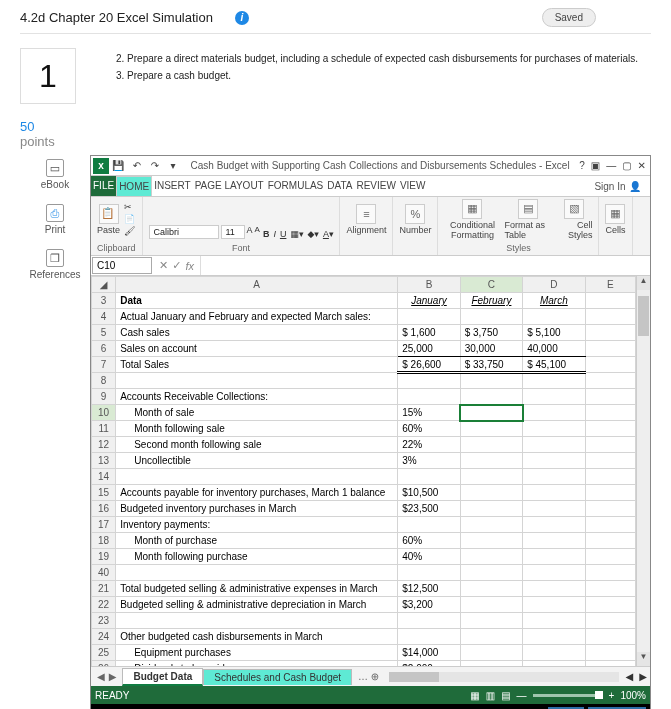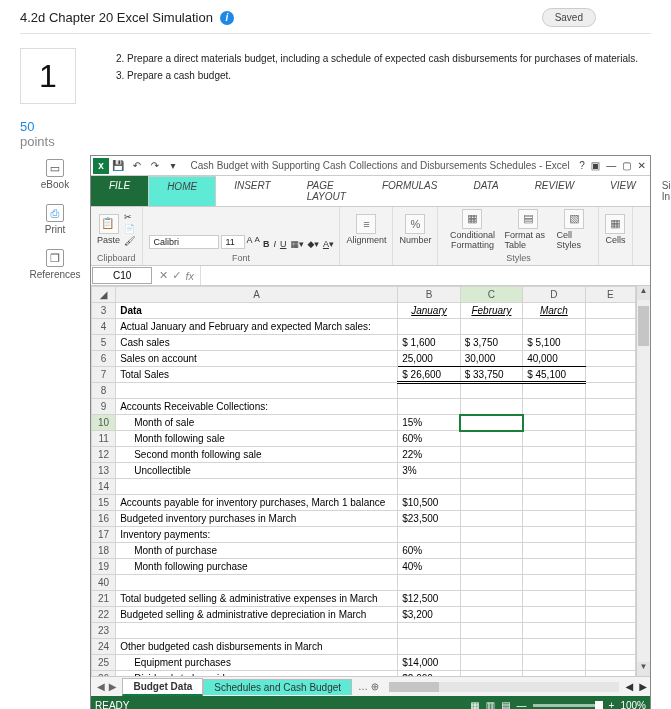--- a/index.html
+++ b/index.html
@@ -1,19 +1,19 @@
 <!DOCTYPE html>
 <html><head>
 <meta charset="utf-8">
 <style>
   * { box-sizing: border-box; margin: 0; padding: 0; }
   body { font-family: Arial, Helvetica, sans-serif; background: #fff; width: 671px; font-size: 11px; color: #333; }
   .page { padding: 8px 20px 0 20px; }
   .page-head { display: flex; align-items: center; justify-content: space-between; padding-bottom: 6px; border-bottom: 1px solid #e2e2e2; }
-  .page-title { font-size: 13px; color: #222; display: flex; align-items: center; gap: 7px; }
+  .page-title { font-size: 13px; color: #222; display: flex; align-items: center; gap: 22px; }
   .info-dot { width: 14px; height: 14px; border-radius: 50%; background: #1e88e5; color: #fff; font-size: 10px; font-style: italic; font-weight: bold; display: inline-flex; align-items: center; justify-content: center; }
   .saved-btn { background: #eee; color: #444; font-size: 10px; border-radius: 10px; padding: 3px 12px; border: 1px solid #ccc; margin-right: 55px;}
   .instruction-row { display: flex; margin-top: 14px; }
   .qnum-box { border: 1px solid #ddd; width: 56px; height: 56px; display: flex; align-items: center; justify-content: center; font-size: 32px; font-weight: 300; color: #111; margin-right: 40px; }
   .inst-list { font-size: 10px; color: #222; line-height: 1.7; margin-top: 2px; }
   .points-row { margin-top: 15px; color: #888; font-size: 13px; }
   .points-val { color: #1e88e5; }
   .workspace { display: flex; margin-top: 6px; }
   .tool-col { width: 70px; padding-top: 4px; }
   .tool-item { display: flex; flex-direction: column; align-items: center; gap: 2px; color: #555; font-size: 10px; margin-bottom: 14px; }
@@ -21,35 +21,35 @@
   .excel-shell { flex: 1; border: 1px solid #888; width: 560px; }
   
   .xl-titlebar { height: 20px; background: #fff; display: flex; align-items: center; font-size: 10px; color: #444; border-bottom: 1px solid #ccc; }
   .xl-titlebar .qat { display: flex; gap: 2px; padding-left: 2px; }
   .xl-titlebar .qat span { width: 16px; height: 16px; display: inline-flex; align-items: center; justify-content: center; border: 1px solid transparent; }
   .xl-badge { width: 16px; height: 16px; background: #107c41; color: #fff; font-weight: bold; font-size: 10px; display: inline-flex; align-items: center; justify-content: center; }
   .xl-title { flex: 1; text-align: center; color: #555; }
   .xl-winbtns { display: flex; gap: 6px; padding-right: 4px; color:#444; }
   
   .ribbon-tabs { display: flex; background: #fff; font-size: 10px; }
-  .rtab { padding: 4px 18px; color: #444; text-transform: uppercase; font-style: italic; }
+  .rtab { padding: 4px 2px; color: #444; text-transform: uppercase; }
   .rtab.file { background: #1e6b3a; color: #fff; }
   .rtab.active { border: 1px solid #ccc; border-bottom: none; background: #5eead4; }
   .signin { margin-left: auto; padding: 4px 8px; color: #555; display: flex; align-items: center; gap: 4px; }
   
   .ribbon-body { background: #f3f3f3; border-top: 1px solid #ccc; border-bottom: 1px solid #ccc; display: flex; font-size: 9px; height: 60px; }
   .rgroup { border-right: 1px solid #ddd; padding: 2px 6px; display: flex; flex-direction: column; justify-content: space-between; }
   .rgroup .top { display: flex; align-items: center; gap: 4px; height: 40px; }
   .rgroup .lbl { text-align: center; color: #666; font-size: 9px; }
   .rbtn { border: 1px solid #ccc; background: #fff; padding: 1px 4px; font-size: 9px; color: #222; }
   .rimg { width: 20px; height: 20px; border: 1px solid #ccc; background: #fafafa; display: inline-flex; align-items: center; justify-content: center; color:#666; font-size:11px;}
   .rcol { display:flex; flex-direction:column; align-items:center; gap:1px; font-size:9px; color:#444;}
   
   .fx-bar { display: flex; border-bottom: 1px solid #ccc; height: 20px; align-items: stretch; background: #fff; }
-  .name-box { width: 60px; border: 1px solid #aaa; margin: 1px; font-size: 10px; padding: 2px 20px; }
+  .name-box { width: 60px; border: 1px solid #aaa; margin: 1px; font-size: 10px; padding: 2px 4px; }
   .fx-btns { display:flex; align-items:center; gap:4px; padding:0 6px; color:#888; border-right:1px solid #ddd;}
   .fx-input { flex:1; border:none; font-size:10px; padding:2px 4px;}
   
   .grid-wrap { height: 390px; overflow: hidden; position: relative; background:#fff; display:flex;}
   table.grid { border-collapse: collapse; width: 100%; font-size: 10px; color: #000; }
   table.grid th, table.grid td { border: 1px solid #d4d4d4; padding: 1px 4px; height: 16px; }
   table.grid th { background: #f0f0f0; font-weight: normal; color: #555; text-align: center; }
   .rowhdr { background: #f0f0f0; text-align: center; width: 24px; color:#555;}
   .colA { width: 280px; }
   .colB, .colC, .colD { width: 62px; text-align: right; }
@@ -216,21 +216,21 @@
             <div class="rcol">
                 <div class="rimg">▦</div>
                 <span style="width:56px;text-align:center">Conditional Formatting</span>
               </div>
             <div class="rcol">
                 <div class="rimg">▤</div>
                 <span style="width:48px;text-align:left">Format as Table</span>
               </div>
             <div class="rcol">
                 <div class="rimg">▧</div>
-                <span style="width:36px;text-align:left">Cell Styles</span>
+                <span style="width:36px;text-align:right">Cell Styles</span>
               </div>
           </div>
           <div class="lbl">Styles</div>
         </div>
         <div class="rgroup">
           <div class="top">
               <div class="rcol">
                 <div class="rimg">▦</div>
                 <span>Cells</span>
               </div>

